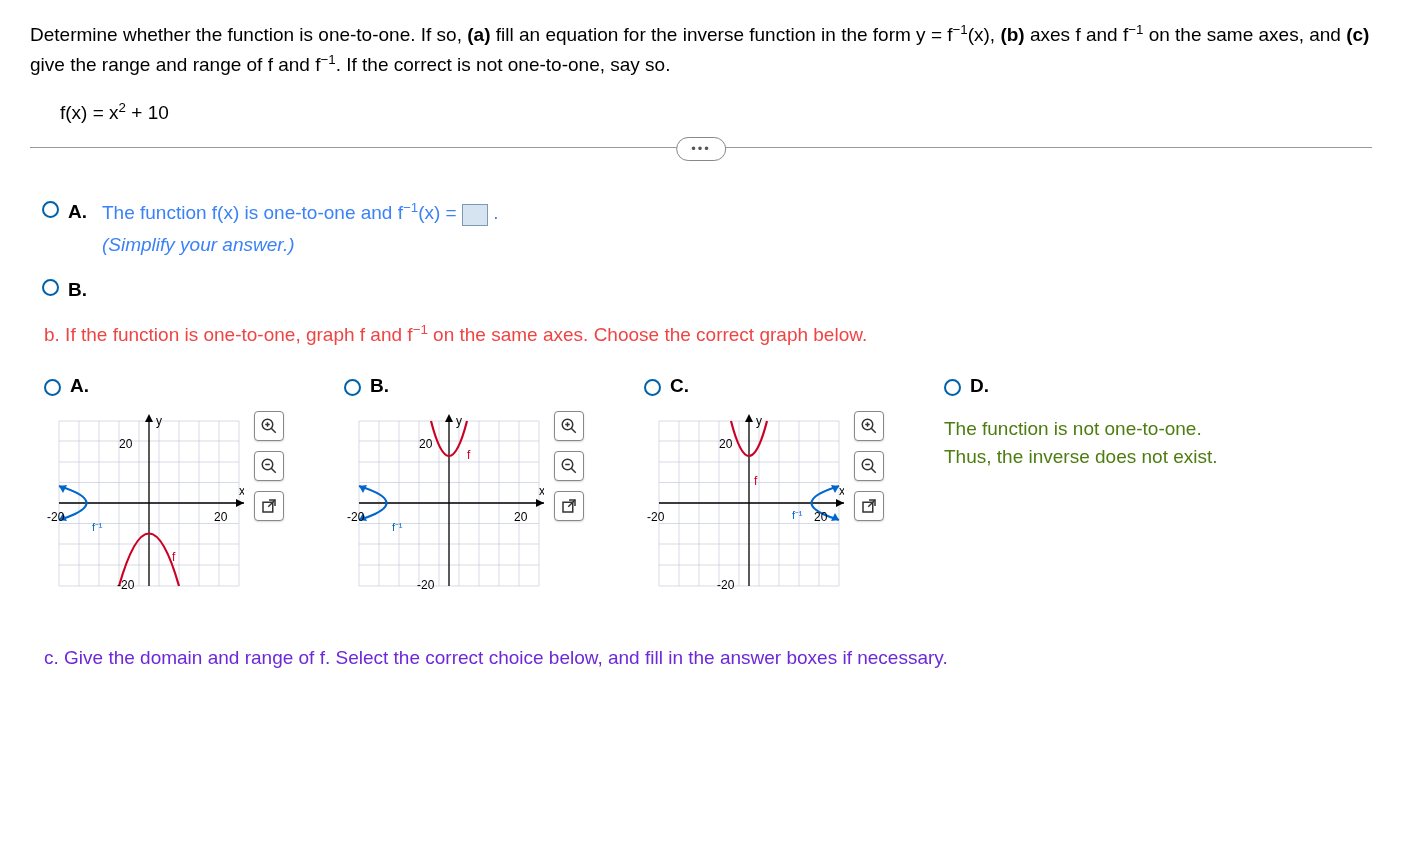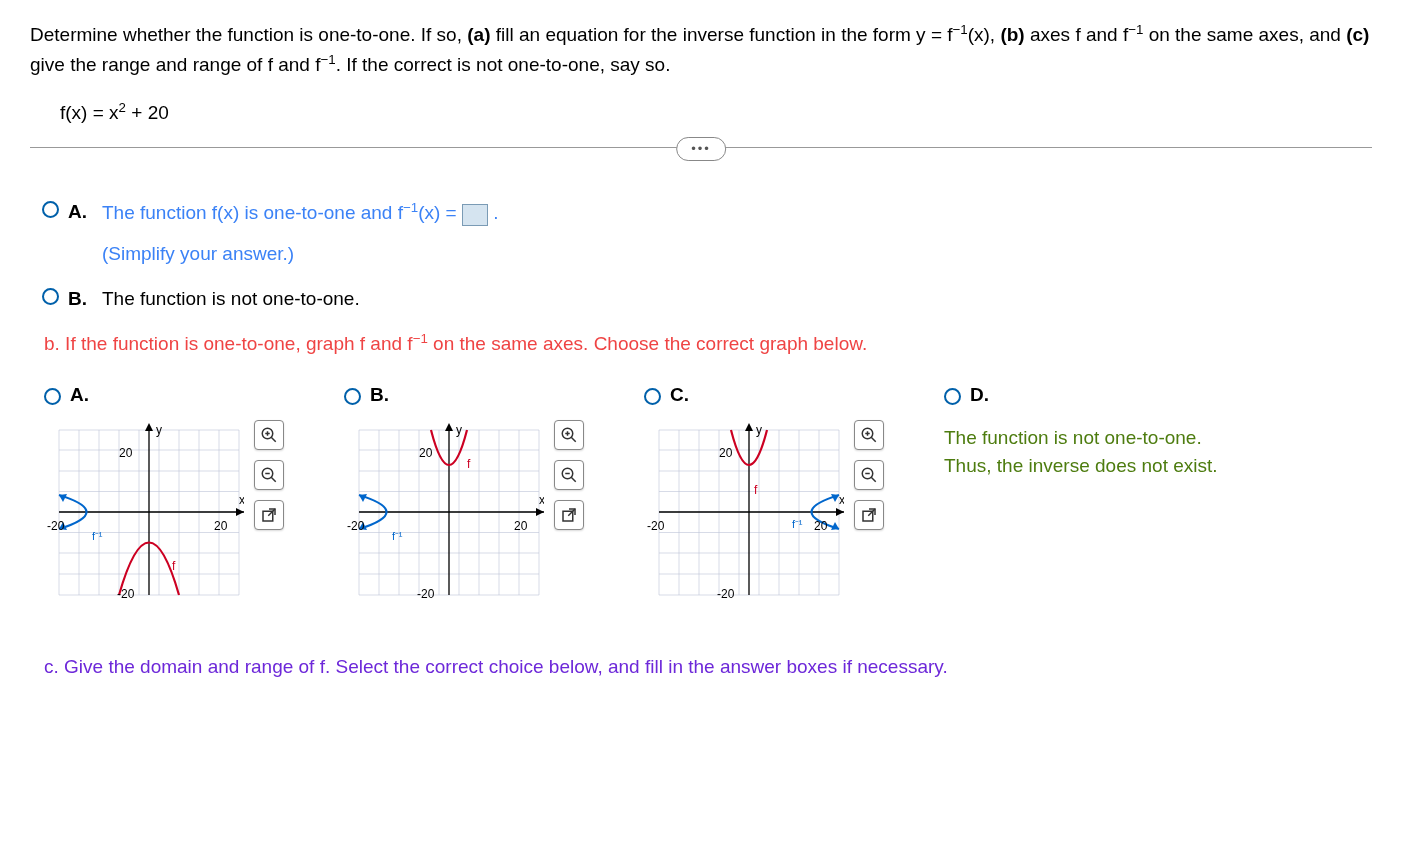--- a/index.html
+++ b/index.html
@@ -65,21 +65,21 @@
   }
   .opt-text { color: #3b82f6; }
   .opt-text.black { color: #000; }
   .fill-box {
     display: inline-block;
     width: 26px; height: 22px;
     background: #d5e4f0;
     border: 1px solid #7a9bb5;
     vertical-align: middle;
   }
-  .simplify { display:block; margin-top: 12px; }
+  .simplify { display:block; margin-top: 3px; font-style: italic; }
   .part-b-text { margin: 16px 0 22px 14px; color: #ef4444; }
   .graph-choices {
     display: flex;
     gap: 60px;
     margin-left: 14px;
     margin-bottom: 40px;
     align-items: flex-start;
   }
   .gchoice { display: flex; flex-direction: column; }
   .gchoice-head {
@@ -118,21 +118,21 @@
   <span>Determine whether the function is one-to-one. If so, </span>
   <b>(a)</b>
   <span> fill an equation for the inverse function in the form y = f</span><sup>−1</sup><span>(x), </span>
   <b>(b)</b>
   <span> axes f and f</span><sup>−1</sup><span> on the same axes, and </span>
   <b>(c)</b>
   <span> give the range and range of f and f</span><sup>−1</sup><span>. If the correct is not one-to-one, say so.</span>
 </div>
 
 <div class="function-eq">
-  <span>f(x) = x</span><sup>2</sup><span> + 20</span>
+  <span>f(x) = x</span><sup>2</sup><span> + 10</span>
 </div>
 
 <div class="divider-line">
   <div class="ellipsis-btn">•••</div>
 </div>
 
 <div class="dotted-spacer"></div>
 
 <div class="choices-section">
   <div class="choice-row">
@@ -140,21 +140,20 @@
     <div class="opt-label">A.</div>
     <div class="opt-text">
       <span>The function f(x) is one-to-one and f</span><sup>−1</sup><span>(x) = </span>
       <span class="fill-box"></span><span> .</span>
       <span class="simplify">(Simplify your answer.)</span>
     </div>
   </div>
   <div class="choice-row">
     <div class="radio"></div>
     <div class="opt-label">B.</div>
-    <div class="opt-text black">The function is not one-to-one.</div>
   </div>
 </div>
 
 <div class="part-b-text">
   <span>b. If the function is one-to-one, graph f and f</span><sup>−1</sup><span> on the same axes. Choose the correct graph below.</span>
 </div>
 
 <div class="graph-choices">
 
   <div class="gchoice">

